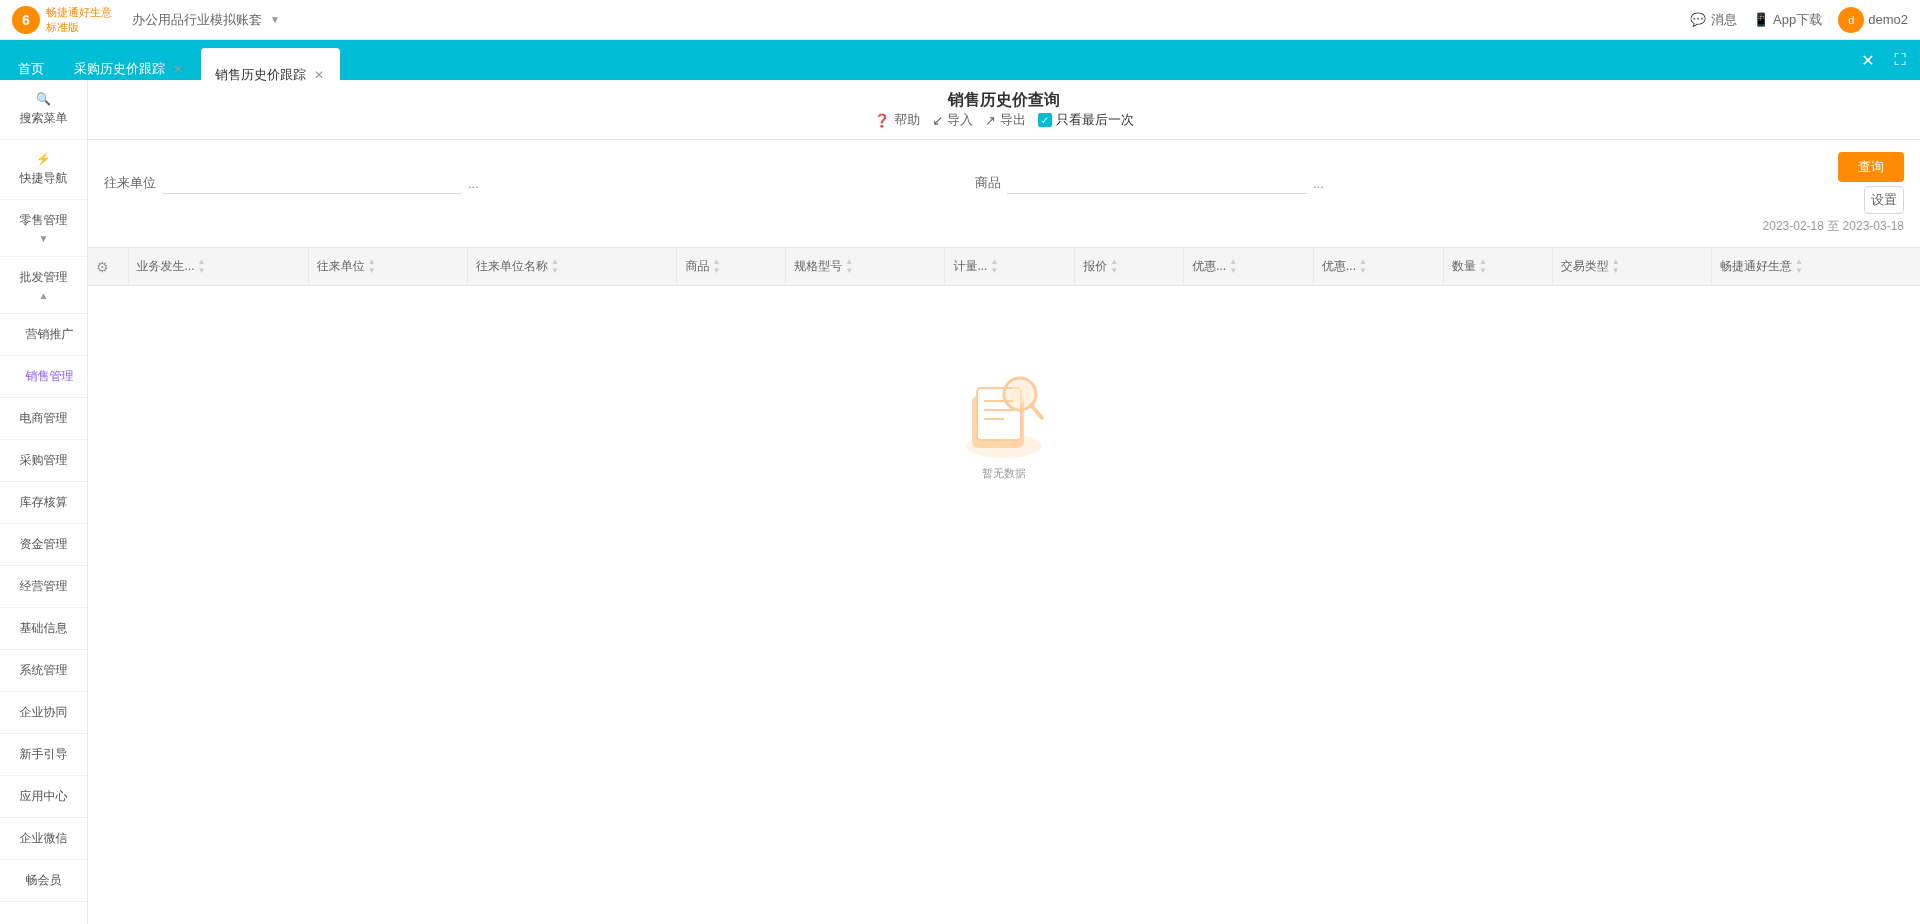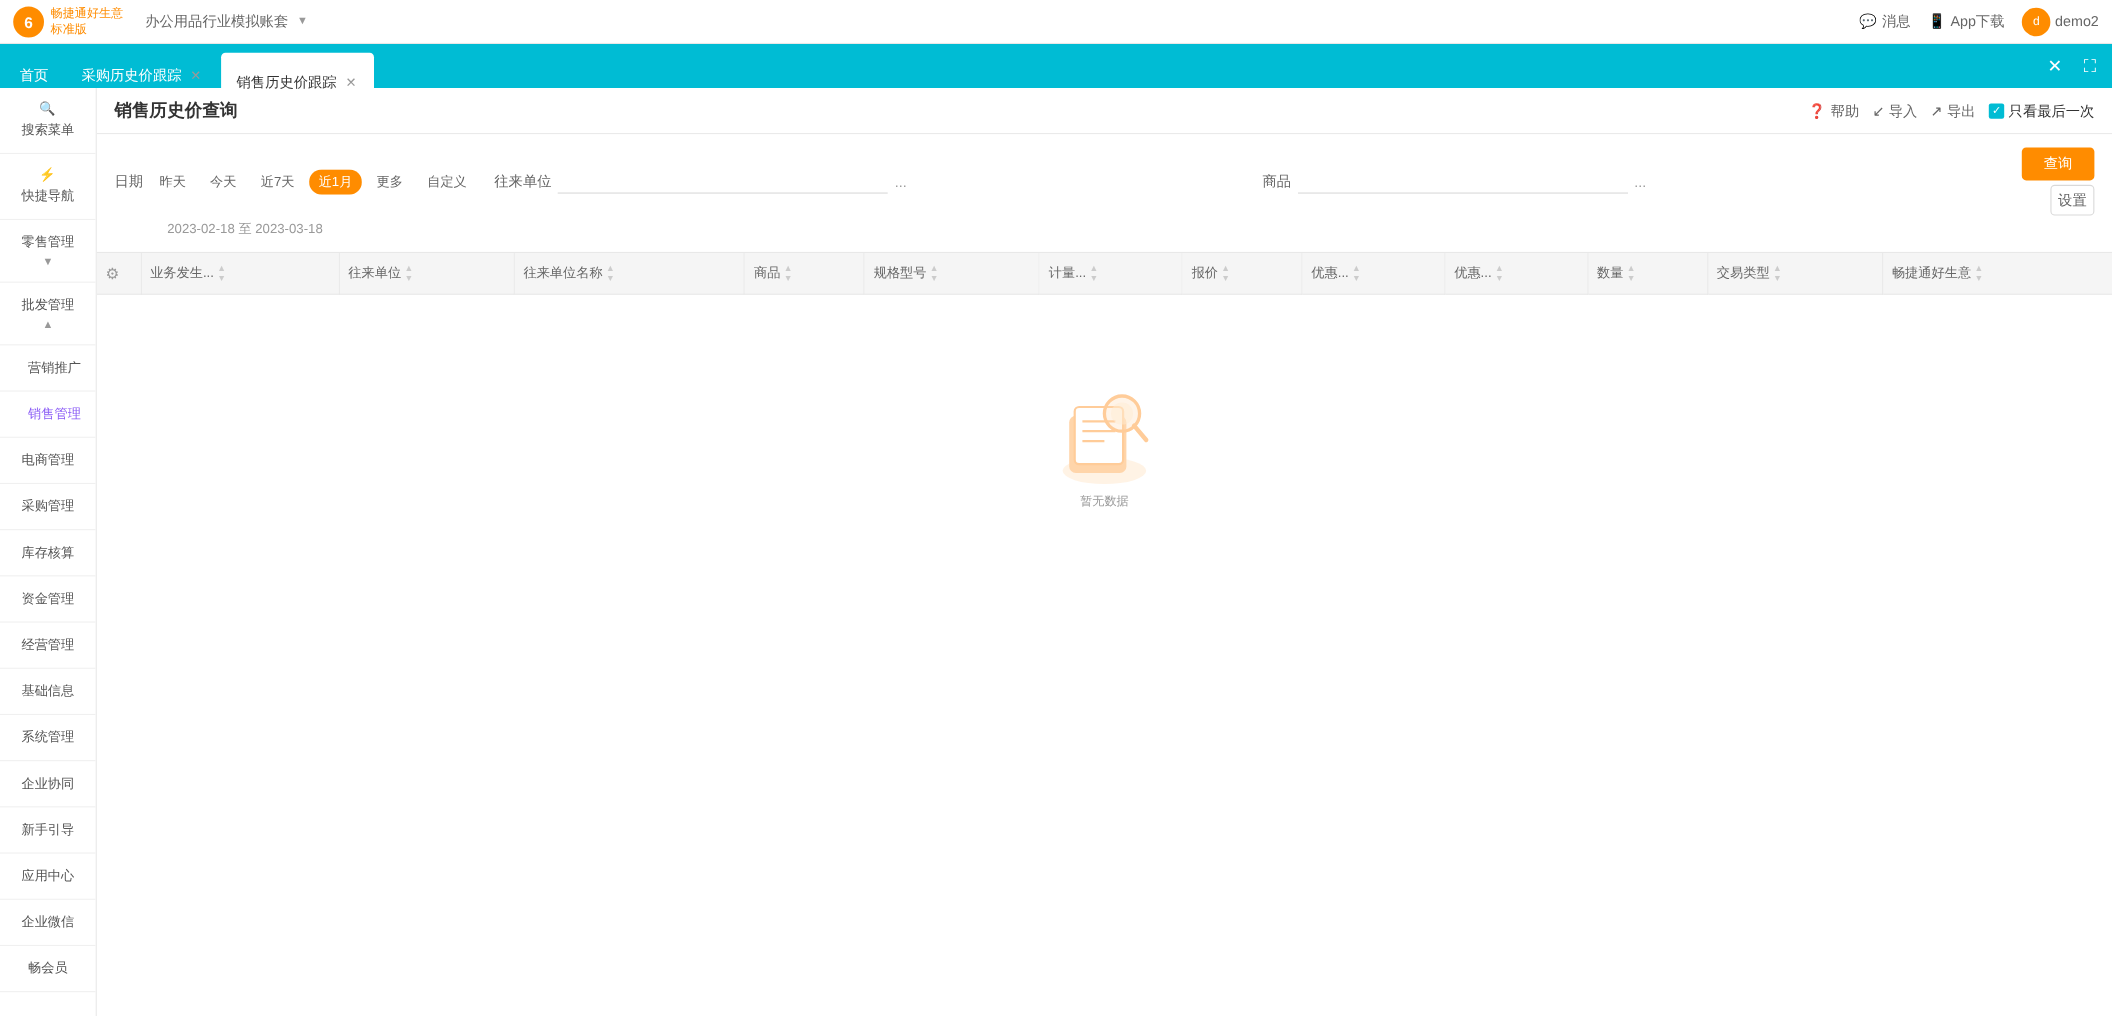--- a/index.html
+++ b/index.html
@@ -32,21 +32,21 @@
     
     .sidebar { width: 88px; background: #fff; border-right: 1px solid #e8e8e8; display: flex; flex-direction: column; flex-shrink: 0; overflow-y: auto; }
     .sidebar-item { padding: 12px 4px; text-align: center; cursor: pointer; color: #555; font-size: 12px; border-bottom: 1px solid #f0f0f0; display: flex; flex-direction: column; align-items: center; gap: 4px; }
     .sidebar-item.active { color: #00bcd4; }
     .sidebar-arrow { font-size: 10px; color: #999; }
 
     
     .content-area { flex: 1; display: flex; flex-direction: column; overflow: hidden; background: #f5f5f5; }
 
     
-    .page-header { background: #fff; padding: 10px 16px; border-bottom: 1px solid #e8e8e8; display: flex; align-items: center; justify-content: space-between; flex-shrink: 0; }
+    .page-header { background: #fff; padding: 10px 16px; border-bottom: 1px solid #e8e8e8; display: flex; align-items: center; justify-content: space-between; flex-shrink: 0; flex-direction: column; }
     .page-title { font-size: 16px; font-weight: bold; color: #333; }
     .page-actions { display: flex; align-items: center; gap: 12px; }
     .page-action { display: flex; align-items: center; gap: 4px; color: #666; font-size: 13px; cursor: pointer; }
     .checkbox-wrapper { display: flex; align-items: center; gap: 4px; }
     .checkbox-teal { width: 14px; height: 14px; background: #00bcd4; border-radius: 2px; display: flex; align-items: center; justify-content: center; color: white; font-size: 10px; }
 
     
     .filter-area { background: #fff; padding: 12px 16px; border-bottom: 1px solid #e8e8e8; flex-shrink: 0; }
     .filter-row { display: flex; align-items: center; gap: 16px; flex-wrap: wrap; }
     .filter-group { display: flex; align-items: center; gap: 6px; }
@@ -213,49 +213,38 @@
         </div>
         <div class="checkbox-wrapper">
           <div class="checkbox-teal">✓</div>
           <span>只看最后一次</span>
         </div>
       </div>
     </div>
 
     <div class="filter-area">
       <div class="filter-row">
-        <div class="filter-group">
-          <span class="filter-label">日期</span>
-          <div class="date-btns">
-            <span class="date-btn">昨天</span>
-            <span class="date-btn">今天</span>
-            <span class="date-btn">近7天</span>
-            <span class="date-btn active">近1月</span>
-            <span class="date-btn">更多</span>
-            <span class="date-btn">自定义</span>
-          </div>
-        </div>
         <div style="display: flex; flex: 1; align-items: flex-start; gap: 24px;">
           <div class="filter-field">
             <span class="filter-field-label">往来单位</span>
             <input class="filter-input" value="" style="">
             <span class="filter-dots">...</span>
           </div>
           <div class="filter-field">
             <span class="filter-field-label">商品</span>
             <input class="filter-input" value="" style="">
             <span class="filter-dots">...</span>
           </div>
         </div>
         <div class="filter-right-btns">
           <button class="btn-query">查询</button>
           <button class="btn-settings">设置</button>
         </div>
       </div>
-      <div class="date-range" style="margin-top: 4px; margin-left: 48px;">2023-02-18 至 2023-03-18</div>
+      <div class="date-range" style="margin-top: 4px; margin-left: 12px; text-align: right;">2023-02-18 至 2023-03-18</div>
     </div>
 
     <div class="table-container">
       <table class="data-table">
         <thead>
           <tr>
             <th class="settings-col">
               <span class="settings-icon">⚙</span>
             </th>
             <th>

